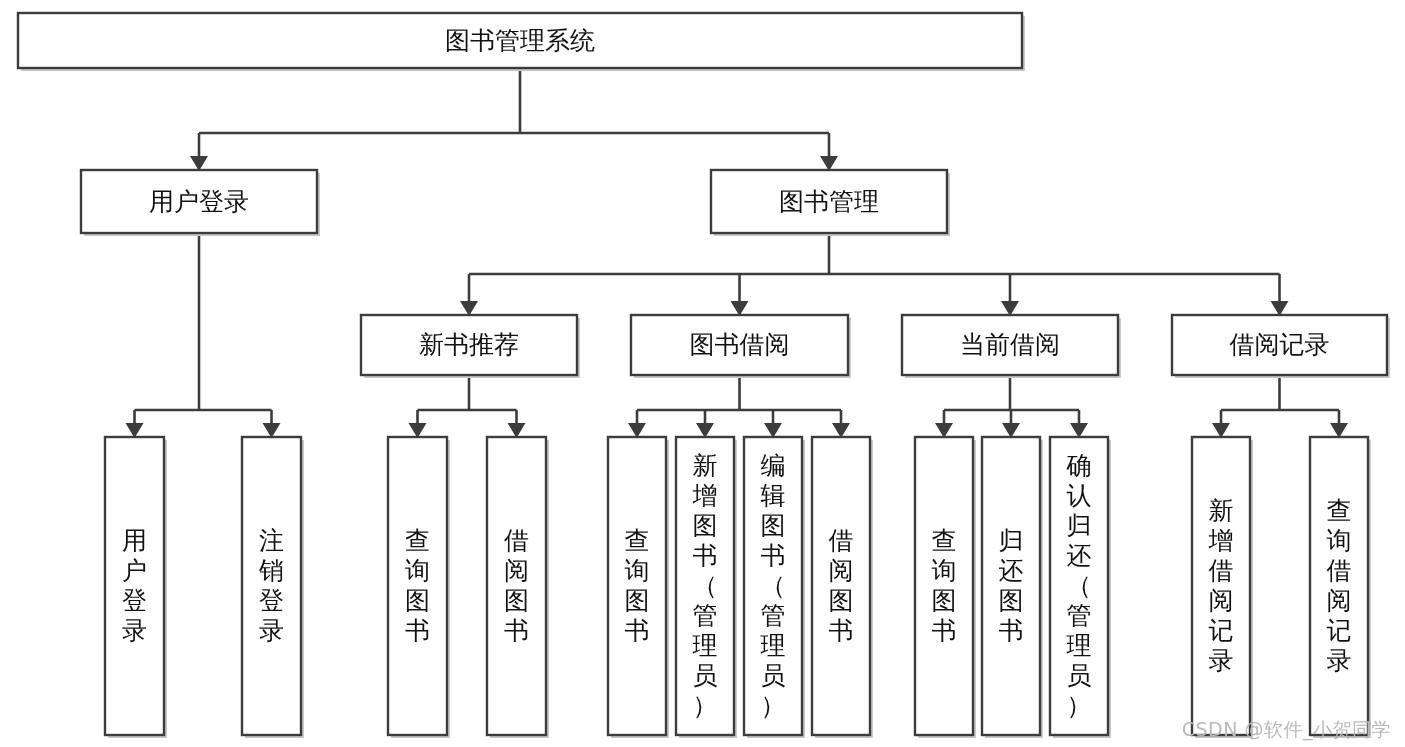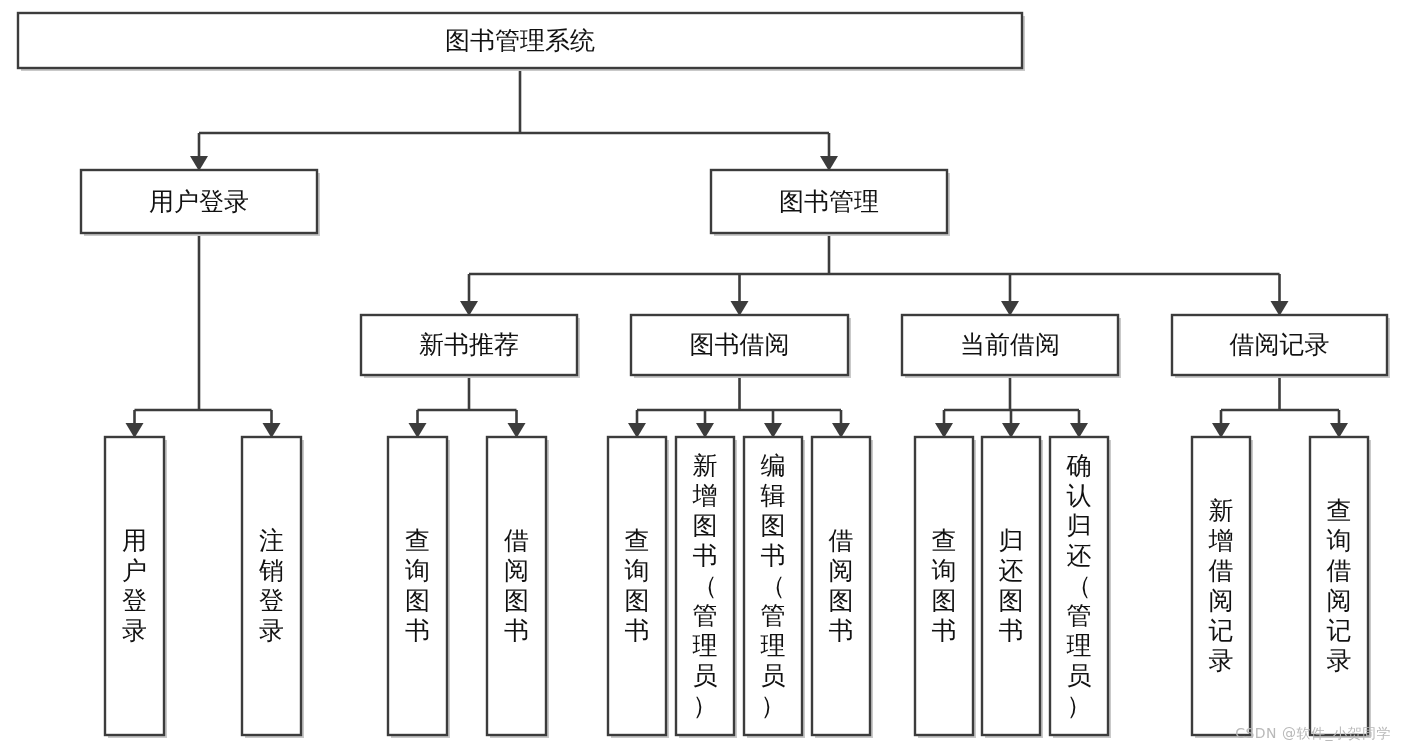--- a/index.html
+++ b/index.html
@@ -56,21 +56,21 @@
     fill: #111111;
     font-family: "DejaVu Sans", "Liberation Sans", sans-serif;
     font-size: 25px;
     text-anchor: middle;
   }
   .watermark {
     position: absolute;
     right: 14px;
     bottom: 4px;
     font-family: "DejaVu Sans", "Liberation Sans", sans-serif;
-    font-size: 14px;
+    font-size: 19px;
     color: #b9b9b9;
     letter-spacing: 0.5px;
     white-space: nowrap;
     user-select: none;
   }
 </style>
 </head>
 <body>
 
 <div id="diagram-root">

